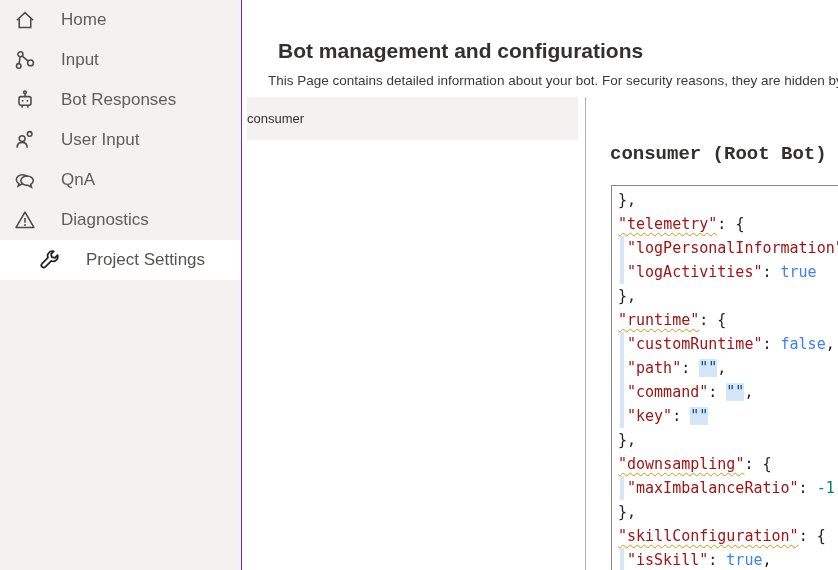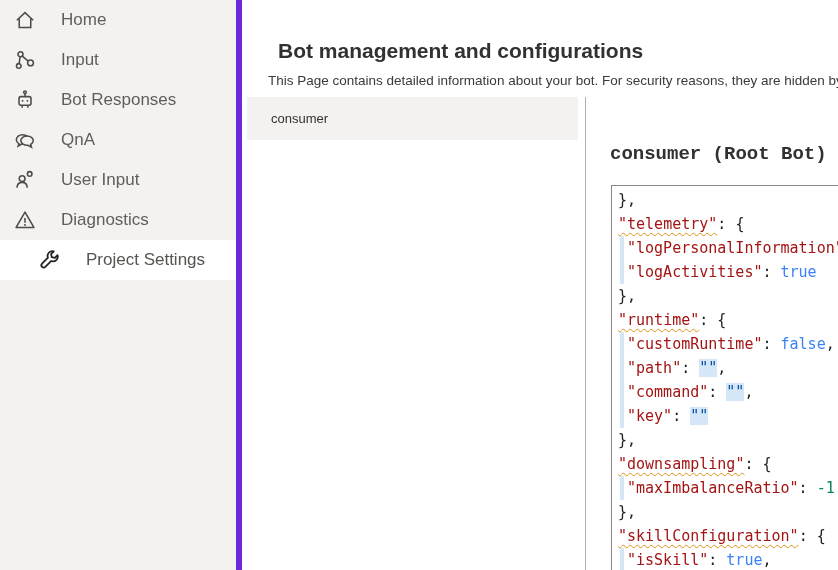--- a/index.html
+++ b/index.html
@@ -3,21 +3,21 @@
 <meta charset="utf-8">
 <style>
   html,body{margin:0;padding:0;background:#fff;}
   #screen{
     position:relative;width:838px;height:570px;overflow:hidden;
     font-family:"Liberation Sans",sans-serif;background:#ffffff;
   }
   
   #sidebar{
     position:absolute;left:0;top:0;width:242px;height:570px;
-    background:#f3f2f1;border-right:6px solid #6d28d9;box-sizing:border-box;
+    background:#f3f2f1;border-right:1px solid #6d28d9;box-sizing:border-box;
   }
   .nav-item{
     display:flex;align-items:center;height:40px;padding-left:13px;
     cursor:pointer;color:#605e5c;
   }
   .nav-item.selected{background:#ffffff;color:#565451;padding-left:38px;}
   .nav-icon{width:24px;height:24px;margin-right:24px;color:#4e4c4a;flex:none;}
   .nav-item.selected .nav-icon{color:#232221;}
   .nav-icon svg{width:24px;height:24px;display:block;}
   .nav-label{font-size:17px;white-space:nowrap;}
@@ -26,21 +26,21 @@
     position:absolute;left:268px;top:25px;font-size:21px;font-weight:700;
     color:#323130;white-space:nowrap;margin-left:10px;
   }
   #page-subtitle{
     position:absolute;left:268px;top:73px;right:0;font-size:13.5px;
     color:#3b3a39;white-space:nowrap;overflow:hidden;
   }
   
   #bot-list{position:absolute;left:247px;top:97px;width:331px;}
   .bot-row{
-    height:43px;line-height:43px;padding-left:24px;font-size:13px;
+    height:43px;line-height:43px;font-size:13px;
     color:#323130;cursor:pointer;
   }
   .bot-row.selected{background:#f3f2f1;}
   #panel-divider{
     position:absolute;left:585px;top:97px;bottom:0;width:1px;background:#b1afad;
   }
   
   #detail-heading{
     position:absolute;left:610px;top:127px;right:0;font-size:19px;font-weight:700;
     color:#323130;white-space:nowrap;overflow:hidden;font-family:Liberation Mono, monospace;
@@ -102,35 +102,35 @@
             <circle cx="8" cy="10.7" r="0.8" fill="currentColor" stroke="none"></circle>
             <circle cx="12" cy="10.7" r="0.8" fill="currentColor" stroke="none"></circle>
             <path d="M7.6 14.5 V16.4 M12.4 14.5 V16.4"></path>
           </svg>
         </span>
         <span class="nav-label">Bot Responses</span>
       </div>
       <div class="nav-item">
         <span class="nav-icon">
           <svg viewBox="0 0 20 20" fill="none" stroke="currentColor" stroke-width="1.3">
-            <path d="M8.3 13.4 c-.4.1-.9.1-1.3.1 L4.3 15 l.6-1.9 C3.6 12.4 2.8 11.2 2.8 9.8 c0-2.3 2.3-4.2 5.2-4.2 1.6 0 3 .6 4 1.4"></path>
-            <path d="M11.7 6.6 c2.9 0 5.2 1.7 5.2 3.9 0 1.3-.9 2.5-2.2 3.2 l.7 2.3 -3-1.6 c-2.9.3-5.9-1.5-5.9-3.9 0-2.2 2.3-3.9 5.2-3.9 z"></path>
-          </svg>
-        </span>
-        <span class="nav-label">QnA</span>
-      </div>
-      <div class="nav-item">
-        <span class="nav-icon">
-          <svg viewBox="0 0 20 20" fill="none" stroke="currentColor" stroke-width="1.3">
             <circle cx="13.9" cy="4.9" r="1.9"></circle>
             <circle cx="7.6" cy="8.9" r="2.4"></circle>
             <path d="M3.4 16.4 c0-2.9 1.9-4.4 4.2-4.4 s4.2 1.5 4.2 4.4"></path>
           </svg>
         </span>
         <span class="nav-label">User Input</span>
+      </div>
+      <div class="nav-item">
+        <span class="nav-icon">
+          <svg viewBox="0 0 20 20" fill="none" stroke="currentColor" stroke-width="1.3">
+            <path d="M8.3 13.4 c-.4.1-.9.1-1.3.1 L4.3 15 l.6-1.9 C3.6 12.4 2.8 11.2 2.8 9.8 c0-2.3 2.3-4.2 5.2-4.2 1.6 0 3 .6 4 1.4"></path>
+            <path d="M11.7 6.6 c2.9 0 5.2 1.7 5.2 3.9 0 1.3-.9 2.5-2.2 3.2 l.7 2.3 -3-1.6 c-2.9.3-5.9-1.5-5.9-3.9 0-2.2 2.3-3.9 5.2-3.9 z"></path>
+          </svg>
+        </span>
+        <span class="nav-label">QnA</span>
       </div>
       <div class="nav-item">
         <span class="nav-icon">
           <svg viewBox="0 0 20 20" fill="none" stroke="currentColor" stroke-width="1.3">
             <path d="M10 3.4 L17.4 16.2 H2.6 Z" stroke-linejoin="round"></path>
             <path d="M10 8.4 V12.2"></path>
             <circle cx="10" cy="14.1" r="0.8" fill="currentColor" stroke="none"></circle>
           </svg>
         </span>
         <span class="nav-label">Diagnostics</span>

